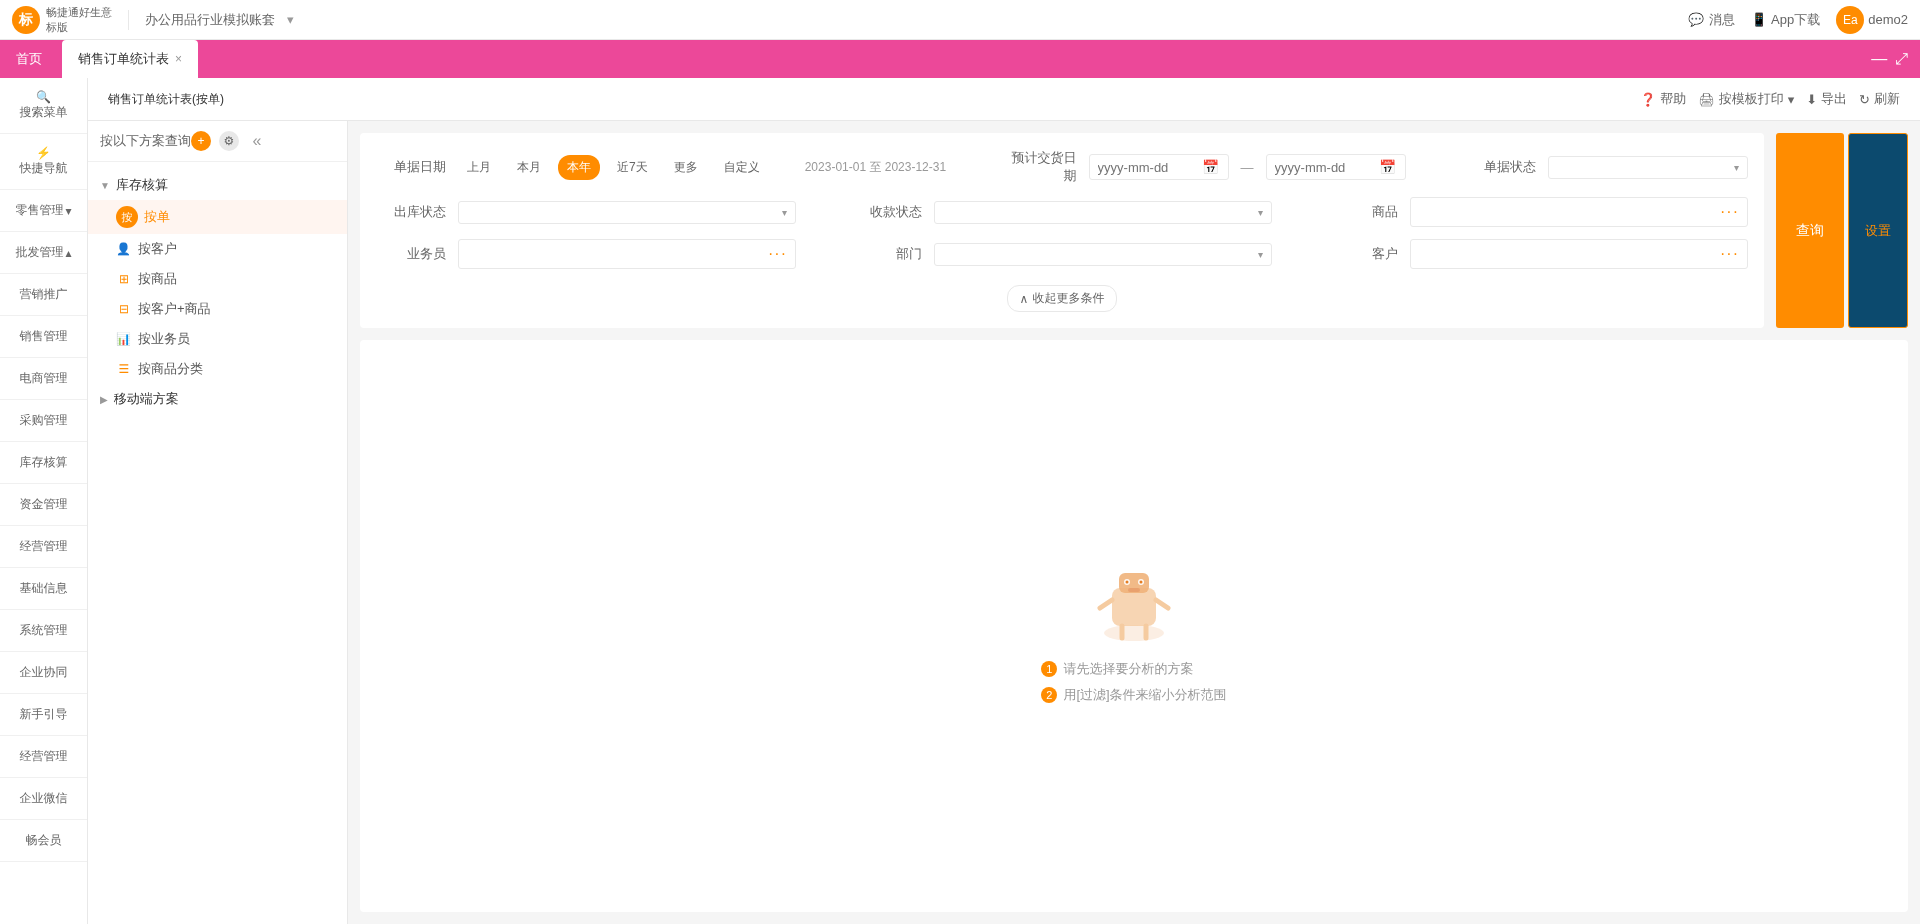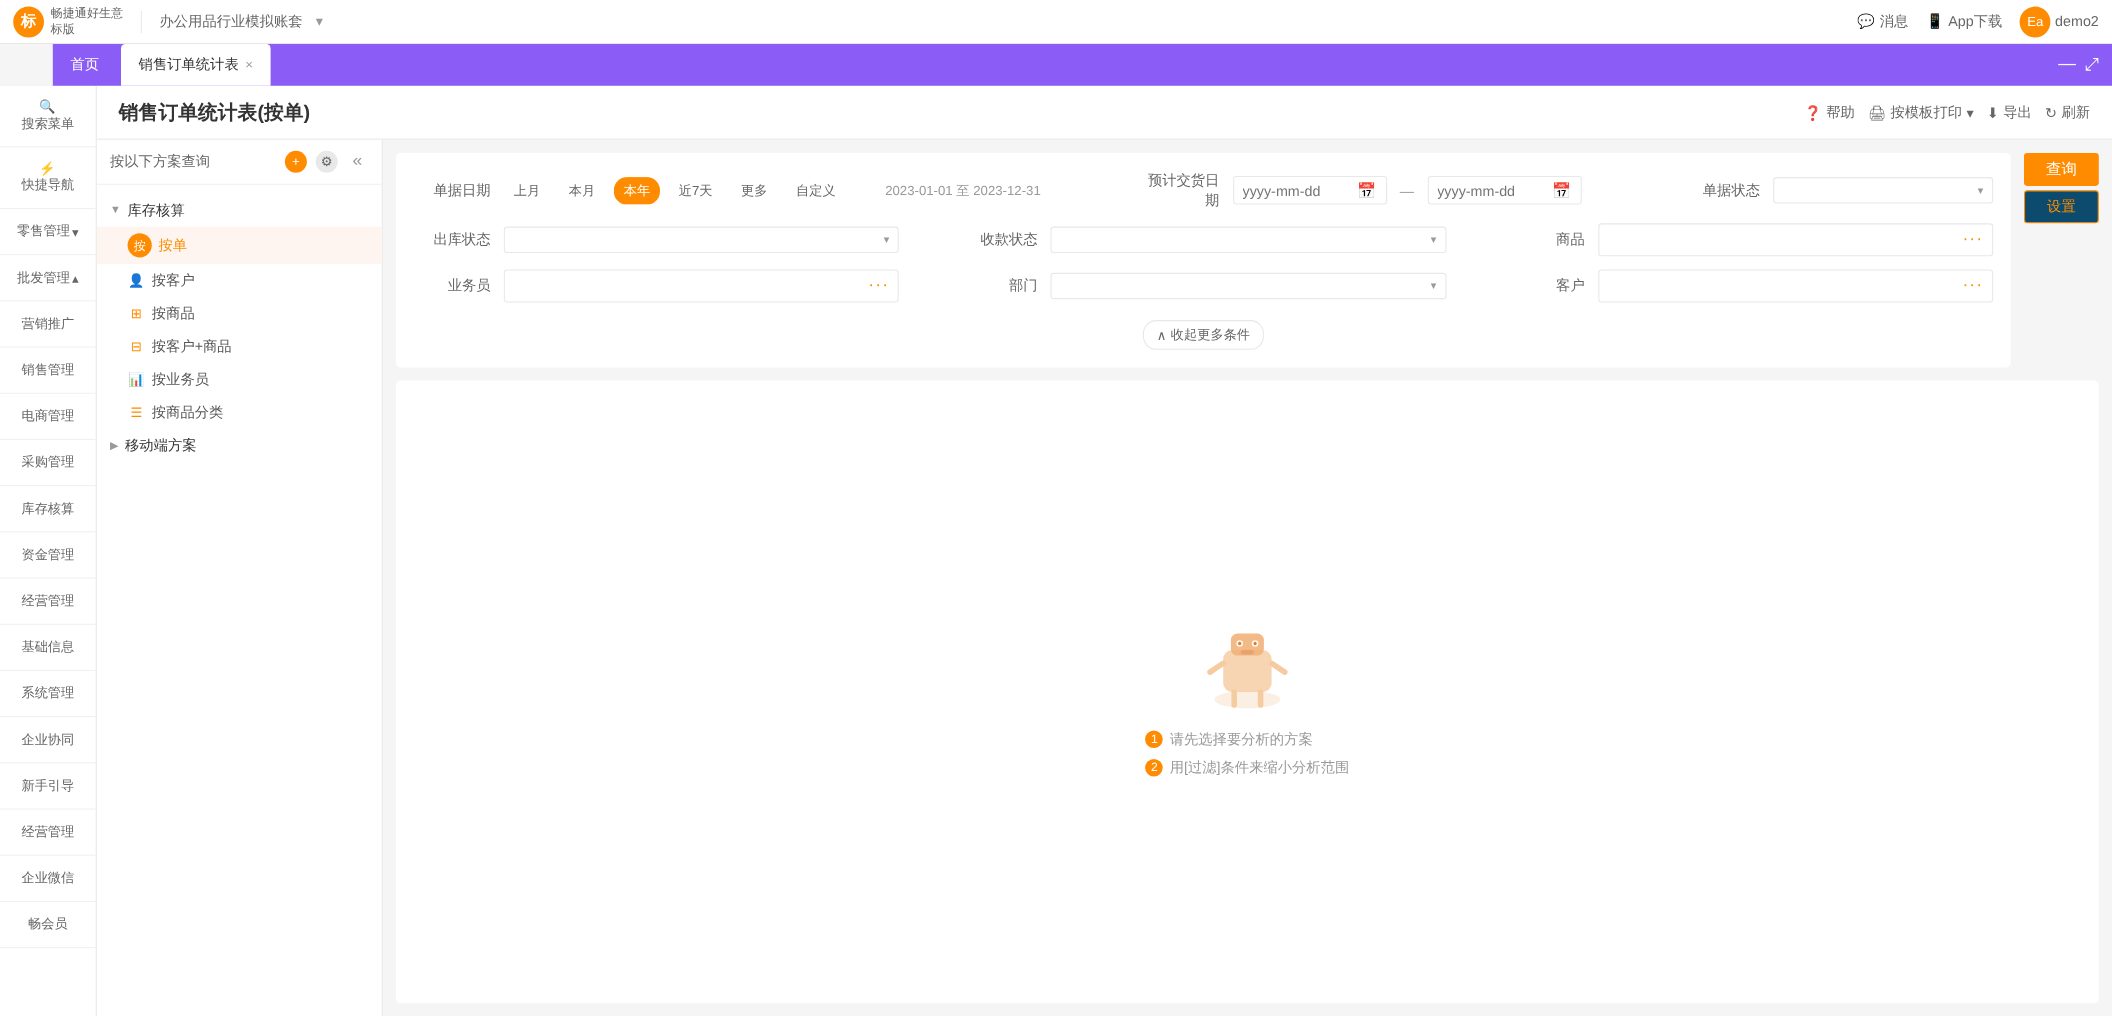--- a/index.html
+++ b/index.html
@@ -11,51 +11,51 @@
     .logo-area { display: flex; align-items: center; gap: 6px; }
     .logo-icon { width: 28px; height: 28px; background: #ff8c00; border-radius: 50%; display: flex; align-items: center; justify-content: center; color: #fff; font-size: 14px; font-weight: bold; }
     .logo-text { font-size: 11px; color: #666; line-height: 1.3; }
     .top-title { color: #666; font-size: 13px; }
     .top-title-arrow { color: #999; margin-left: 4px; }
     .top-bar-right { display: flex; align-items: center; gap: 16px; color: #666; font-size: 13px; }
     .top-bar-right .item { display: flex; align-items: center; gap: 4px; cursor: pointer; }
     .avatar { width: 28px; height: 28px; background: #ff8c00; border-radius: 50%; display: flex; align-items: center; justify-content: center; color: #fff; font-size: 12px; }
 
     
-    .tab-bar { height: 38px; background: #8b5cf6; display: flex; align-items: center; padding: 0 0; margin-left: 48px; }
+    .tab-bar { height: 38px; background: #ec4899; display: flex; align-items: center; padding: 0 0; }
     .tab-item { height: 38px; display: flex; align-items: center; padding: 0 16px; color: #fff; cursor: pointer; font-size: 13px; gap: 6px; }
     .tab-item.home { background: transparent; }
     .tab-item.active { background: #fff; color: #333; border-radius: 4px 4px 0 0; margin-left: 4px; }
     .tab-close { color: #999; font-size: 12px; cursor: pointer; }
     .tab-bar-actions { margin-left: auto; display: flex; align-items: center; gap: 8px; padding-right: 12px; color: #fff; }
     .tab-bar-actions span { cursor: pointer; font-size: 16px; }
 
     
     .main { display: flex; flex: 1; overflow: hidden; }
 
     
     .sidebar { width: 88px; background: #fff; border-right: 1px solid #e8e8e8; display: flex; flex-direction: column; overflow-y: auto; }
     .sidebar-item { padding: 12px 4px; text-align: center; cursor: pointer; font-size: 12px; color: #666; border-bottom: 1px solid #f0f0f0; }
     .sidebar-item.has-arrow { display: flex; align-items: center; justify-content: center; gap: 2px; }
 
     
     .content { flex: 1; display: flex; flex-direction: column; overflow: hidden; background: #f5f5f5; }
 
     
     .page-header { background: #fff; padding: 12px 20px 0 20px; border-bottom: 1px solid #e8e8e8; display: flex; align-items: center; justify-content: space-between; }
-    .page-title { font-size: 18px; font-weight: 700; color: #333; padding-bottom: 12px; }
+    .page-title { font-size: 12px; font-weight: 400; color: #333; padding-bottom: 12px; }
     .page-actions { display: flex; align-items: center; gap: 12px; padding-bottom: 12px; }
     .page-action-btn { display: flex; align-items: center; gap: 4px; color: #666; cursor: pointer; font-size: 13px; }
 
     
     .two-panel { display: flex; flex: 1; overflow: hidden; }
 
     
     .scheme-panel { width: 260px; background: #fff; border-right: 1px solid #e8e8e8; display: flex; flex-direction: column; }
-    .scheme-panel-header { display: flex; align-items: center; justify-content: space-between; padding: 10px 12px; border-bottom: 1px solid #f0f0f0; }
+    .scheme-panel-header { display: flex; align-items: center; justify-content: flex-start; padding: 10px 12px; border-bottom: 1px solid #f0f0f0; }
     .scheme-panel-title { font-size: 13px; color: #666; }
     .scheme-panel-icons { display: flex; align-items: center; gap: 8px; }
     .scheme-icon { width: 20px; height: 20px; border-radius: 50%; background: #ff8c00; color: #fff; display: flex; align-items: center; justify-content: center; font-size: 12px; cursor: pointer; }
     .scheme-icon.gray { background: #e8e8e8; color: #666; }
     .scheme-icon.collapse { background: transparent; color: #999; font-size: 16px; }
 
     .scheme-tree { padding: 8px 0; }
     .tree-group { }
     .tree-group-header { display: flex; align-items: center; gap: 6px; padding: 6px 12px; cursor: pointer; color: #333; font-size: 13px; }
     .tree-arrow { color: #999; font-size: 10px; }
@@ -91,21 +91,21 @@
     .btn-query { background: #ff8c00; color: #fff; border: none; border-radius: 3px; padding: 6px 20px; font-size: 14px; cursor: pointer; }
     .btn-settings { background: #0c4a6e; color: #ff8c00; border: 1px solid #ff8c00; border-radius: 3px; padding: 5px 16px; font-size: 13px; cursor: pointer; }
 
     
     .empty-state { flex: 1; display: flex; flex-direction: column; align-items: center; justify-content: center; background: #fff; border-radius: 4px; gap: 12px; }
     .empty-icon { width: 100px; height: 100px; }
     .empty-tips { display: flex; flex-direction: column; gap: 8px; color: #999; font-size: 13px; }
     .empty-tip { display: flex; align-items: center; gap: 6px; }
     .tip-num { width: 16px; height: 16px; border-radius: 50%; background: #ff8c00; color: #fff; font-size: 11px; display: flex; align-items: center; justify-content: center; flex-shrink: 0; }
 
-    .filter-actions-col { display: flex; flex-direction: column; gap: 4px; justify-content: flex-start; }
+    .filter-actions-col { display: flex; flex-direction: row; gap: 4px; justify-content: center; }
   </style>
 </head>
 <body>
 
 <div class="top-bar">
   <div class="top-bar-left">
     <div class="logo-area">
       <div class="logo-icon">标</div>
       <div class="logo-text" style="white-space:pre-line;">畅捷通好生意
 标版</div>

